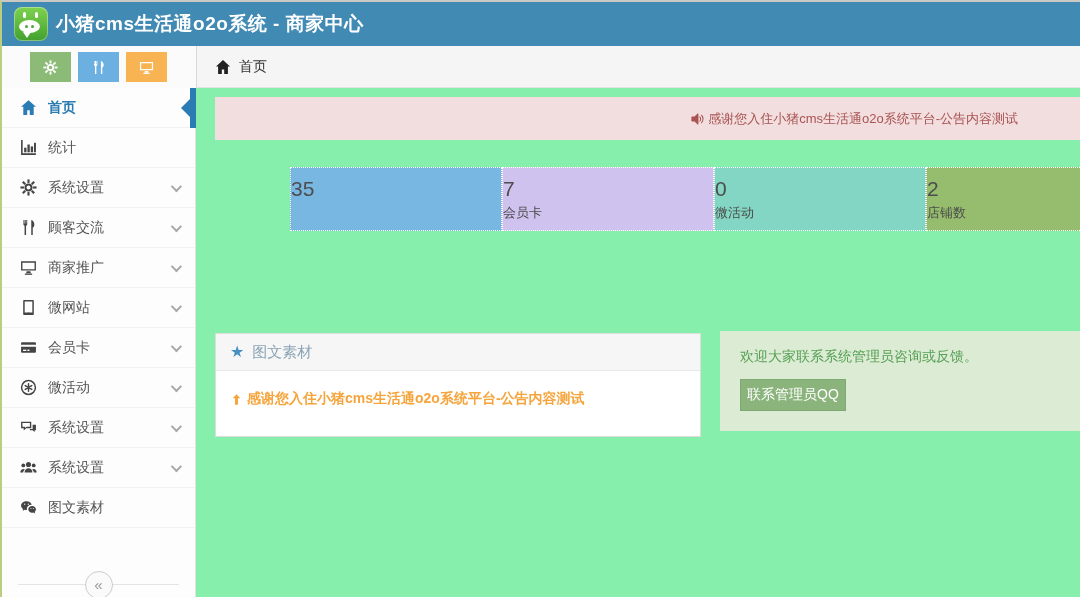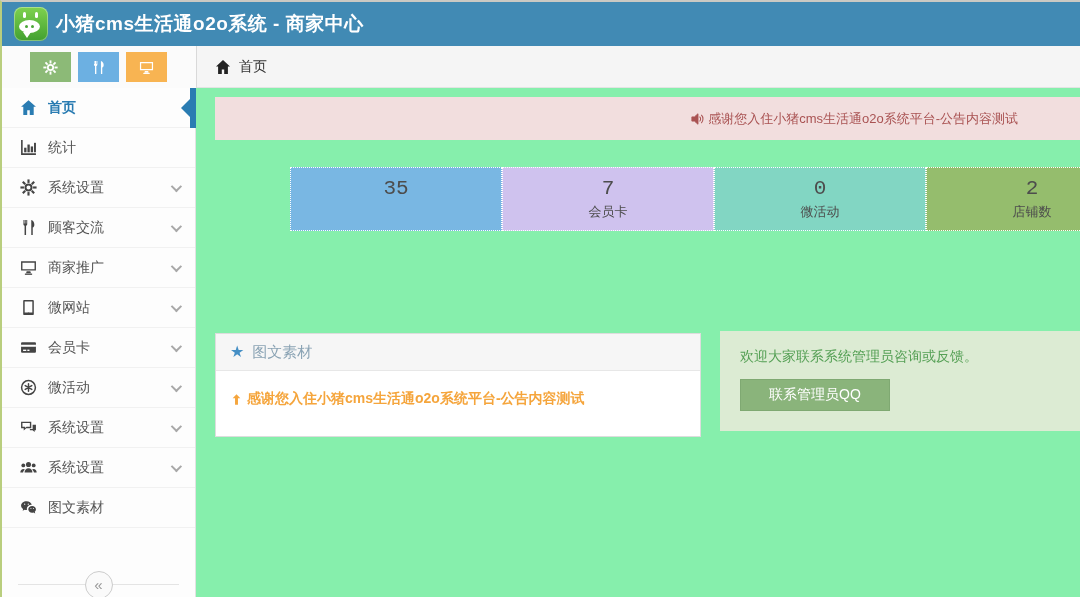--- a/index.html
+++ b/index.html
@@ -63,21 +63,21 @@
                   font-size:15px; line-height:26px; text-align:center; cursor:pointer; }
 
   
   .main { position:absolute; left:194px; top:86px; right:0; bottom:0; background:#86efac; }
   .notice { position:absolute; left:19px; right:0; top:9px; height:43px; background:#f2dede; }
   .notice-text { position:absolute; right:62px; top:50%; transform:translateY(-50%);
                  color:#a95252; font-size:13px; display:flex; align-items:center; gap:3px; white-space:nowrap; }
   .notice-text svg { width:14px; height:14px; fill:currentColor; stroke:currentColor; }
 
   .stats { position:absolute; left:94px; top:79px; display:flex; }
-  .stat-card { width:212px; height:64px; border:1px dotted #fff; text-align:center; color:#4d4d4d;font-family:Liberation Mono, monospace; }
+  .stat-card { width:212px; height:64px; border:1px dotted #fff; text-align:left; color:#4d4d4d; }
   .stat-card .num { font-size:21px; margin-top:9px; }
   .stat-card .lbl { font-size:13px; margin-top:3px; }
   .stat-card.c0 { background:#79b7e3; }
   .stat-card.c1 { background:#cfc2ee; }
   .stat-card.c2 { background:#82d6c3; }
   .stat-card.c3 { background:#95bd6d; }
 
   .panel { position:absolute; left:19px; top:245px; width:486px; height:104px;
            background:#fff; border:1px solid #ddd; }
   .panel-head { height:37px; background:#f6f6f6; border-bottom:1px solid #e7e7e7;
@@ -86,21 +86,21 @@
   .panel-head .star { color:#458fc5; font-size:16px; line-height:1; }
   .panel-body { padding:19px 14px; }
   .feed-link { display:flex; align-items:center; gap:4px; color:#f5a53c; font-size:14px;
                font-weight:bold; text-decoration:none; cursor:pointer; white-space:nowrap; }
   .feed-link svg { width:13px; height:13px; fill:currentColor; flex:0 0 13px; }
 
   .contact { position:absolute; left:524px; top:243px; width:430px; height:100px;
              background:#dcebd3; padding:17px 20px; }
   .contact-msg { color:#55a055; font-size:14px; }
   .contact-btn { margin-top:13px; display:inline-block; background:#8ab47b; border:1px solid #7fa972;
-                 color:#fff; font-size:14px; padding:6px 28px; cursor:pointer; }
+                 color:#fff; font-size:14px; padding:6px 6px; cursor:pointer; }
 </style>
 </head>
 <body>
 
 <svg width="0" height="0" style="position:absolute">
   <defs>
     <g id="i-home">
         <path d="M8 1.1 1 7.4h2.1V15h3.7v-4.5h2.4V15h3.7V7.4H15z"></path>
       </g>
     <g id="i-gear">

